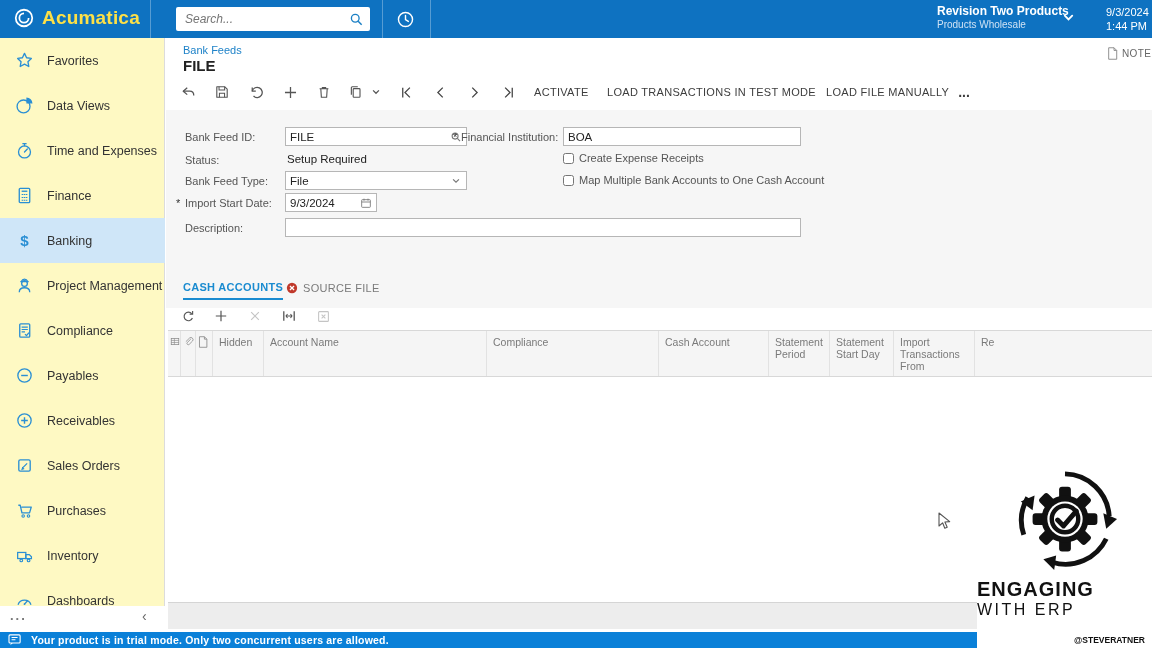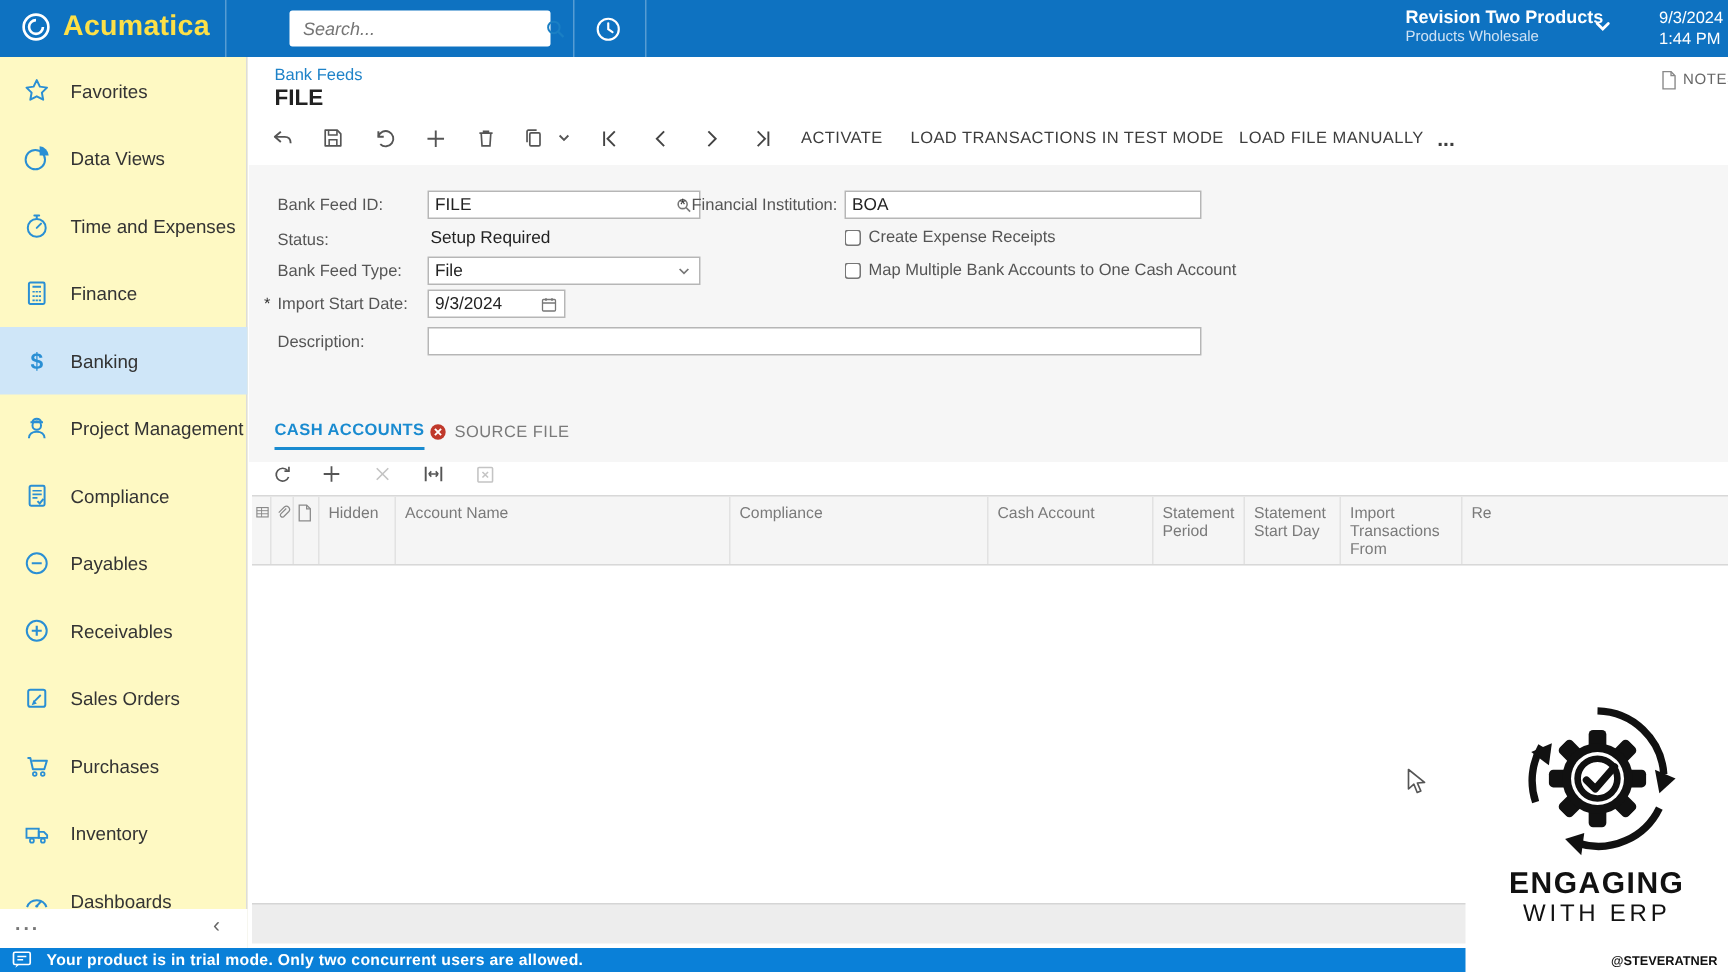--- a/index.html
+++ b/index.html
@@ -6,22 +6,22 @@
   html,body { width:1152px; height:648px; overflow:hidden; background:#fff;
     font-family:"Liberation Sans", sans-serif; }
   .screen { position:relative; width:1152px; height:648px; background:#fff; overflow:hidden; }
   svg { display:block; }
 
   
   .topbar { position:absolute; left:0; top:0; width:1152px; height:38px; background:#0e72c1; }
   .brand { position:absolute; left:13px; top:7px; display:flex; align-items:center; gap:7px; }
   .brand-name { color:#fde047; font-size:19px; font-weight:700; letter-spacing:.2px; }
   .tb-sep { position:absolute; top:0; width:1px; height:38px; background:rgba(255,255,255,.30); }
-  .searchbox { position:absolute; left:176px; top:7px; width:174px; height:24px; background:#fff;
-    border-radius:2px; display:flex; align-items:center;margin-left:17px; }
+  .searchbox { position:absolute; left:176px; top:7px; width:194px; height:24px; background:#fff;
+    border-radius:2px; display:flex; align-items:center; }
   .searchbox input { flex:1; border:none; outline:none; font-style:italic; font-size:12px;
     color:#555; padding:0 4px 0 9px; background:transparent; font-family:"Liberation Sans",sans-serif; }
   .clock-btn { position:absolute; left:392px; top:7px; width:26px; height:24px; display:flex;
     align-items:center; justify-content:center; cursor:pointer; }
   .tenant { position:absolute; left:937px; top:4px; color:#fff; cursor:pointer; }
   .tenant-name { font-size:12px; font-weight:600; line-height:15px; }
   .tenant-sub { font-size:10px; color:#cfe2f4; line-height:12px; }
   .tenant-chevron { position:absolute; left:1062px; top:11px; }
   .tb-date { position:absolute; left:1106px; top:5px; color:#fff; font-size:11px; line-height:14px; }
 
@@ -76,21 +76,21 @@
   .hscroll { position:absolute; left:2px; top:564px; width:984px; height:27px; background:#ededed;
     border-top:1px solid #d5d5d5; }
 
   
   .trialbar { position:absolute; left:0; top:632px; width:1152px; height:16px; background:#0a80d8;
     display:flex; align-items:center; gap:9px; padding-left:8px; }
   .trial-msg { color:#fff; font-size:10.5px; font-weight:700; letter-spacing:.2px; }
 
   
   .watermark { position:absolute; left:977px; top:460px; width:175px; height:188px; background:#fff;
-    text-align:center; }
+    text-align:left; }
   .wm-l1 { font-size:20px; font-weight:800; color:#111; letter-spacing:1px; margin-top:2px; }
   .wm-l2 { font-size:16px; font-weight:400; color:#111; letter-spacing:2.5px; }
   .wm-handle { position:absolute; right:7px; bottom:3px; font-size:8.5px; font-weight:700; color:#111; }
 
   .cursor { position:absolute; left:938px; top:512px; pointer-events:none; }
 </style>
 </head>
 <body>
 
 <div class="screen">

